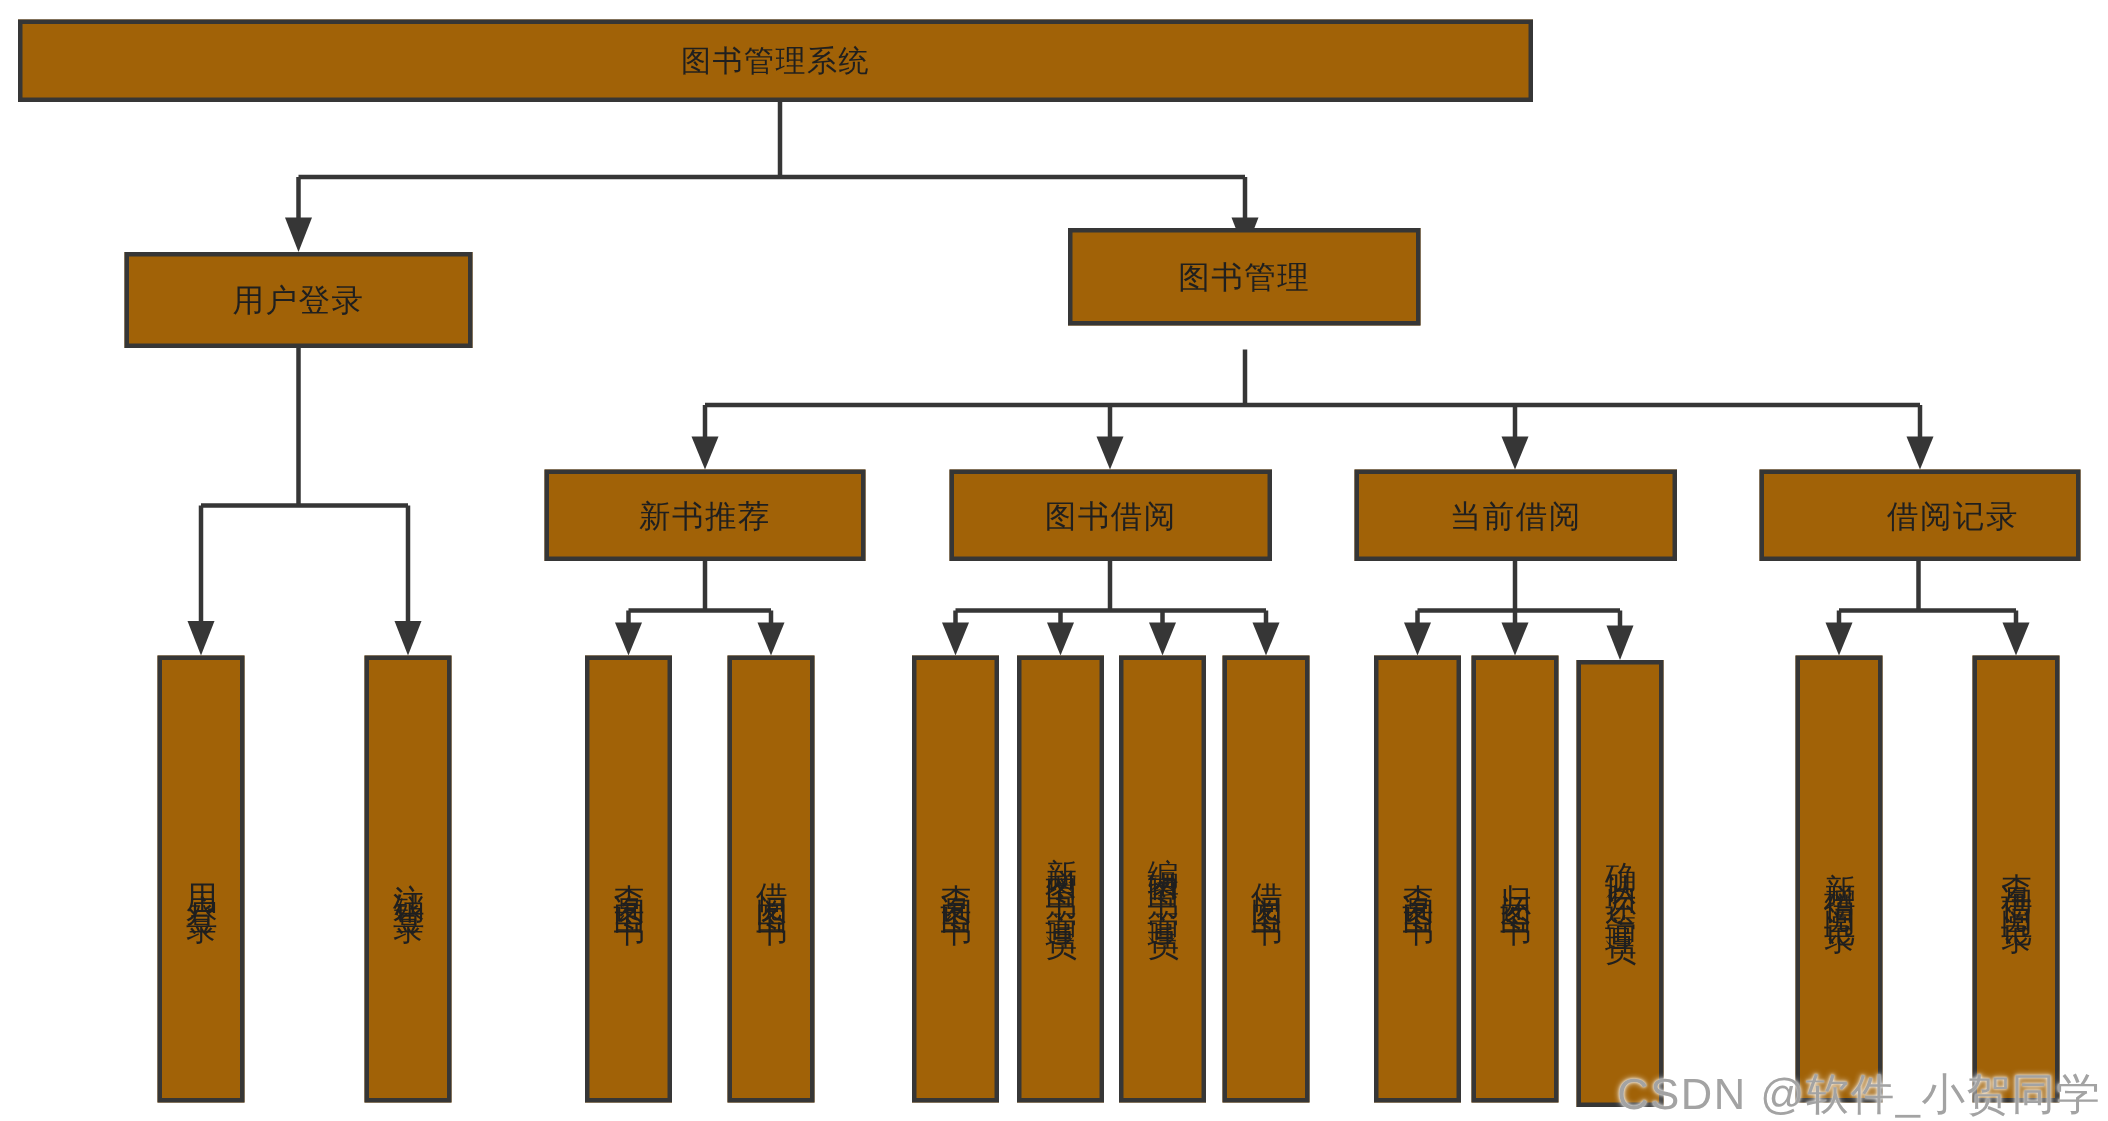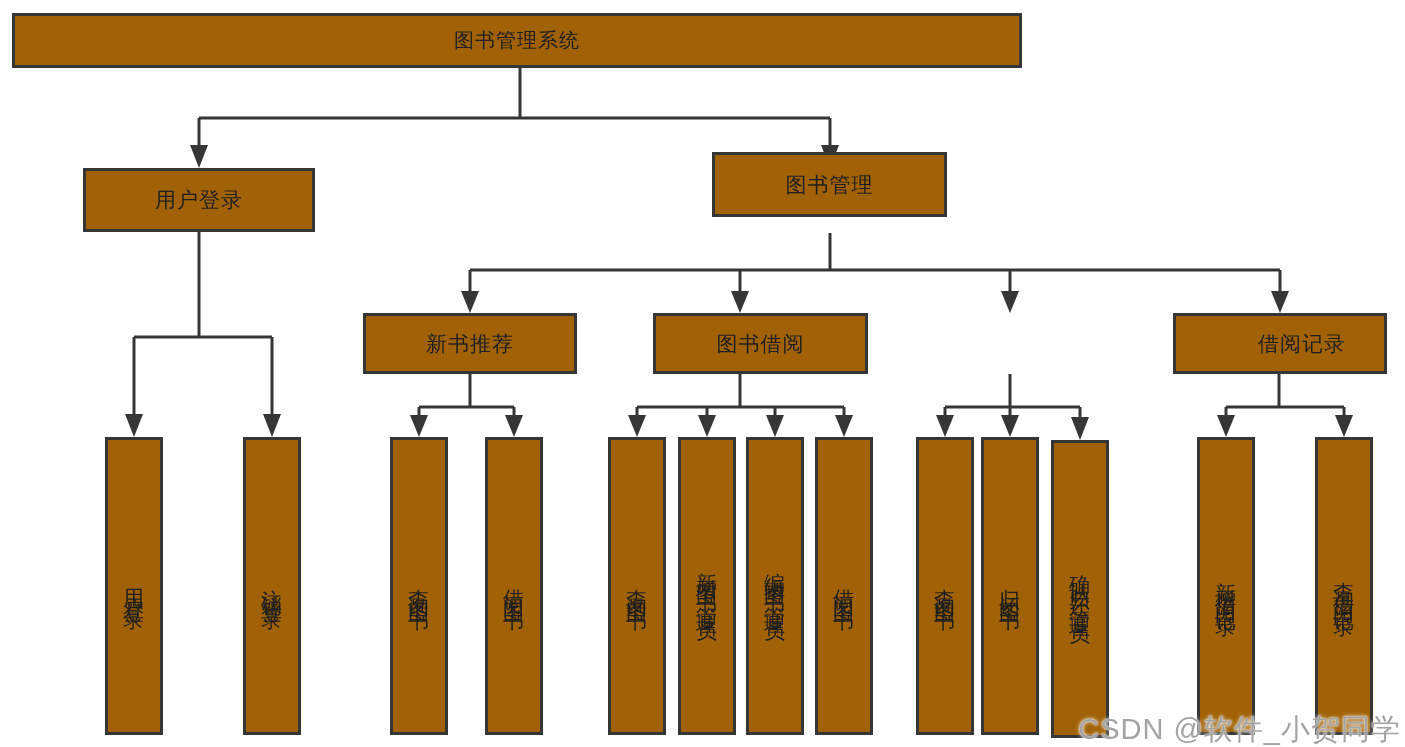--- a/index.html
+++ b/index.html
@@ -34,21 +34,21 @@
     z-index: 2;
     font-size: 21px;
     letter-spacing: 1px;
     text-align: center;
   }
   .node.root { left: 12px; top: 13px; width: 1010px; height: 55px; font-size: 20px; }
   .node.lvl2-left  { left: 83px;  top: 168px; width: 232px; height: 64px; }
   .node.lvl2-right { left: 712px; top: 152px; width: 235px; height: 65px; }
   .node.lvl3 { top: 313px; height: 61px; width: 214px; }
   .node.l3-a { left: 363px; }
-  .node.l3-b { left: 633px; width: 215px; margin-left: 20px; }
+  .node.l3-b { left: 633px; width: 215px; }
   .node.l3-c { left: 903px; width: 215px; }
   .node.l3-d { left: 1173px; padding-left: 44px; }
   .node.leaf {
     top: 437px;
     width: 58px;
     height: 298px;
     writing-mode: vertical-rl;
     text-orientation: mixed;
     letter-spacing: 7px;
     font-size: 21px;
@@ -148,20 +148,21 @@
       <polygon points="1335,415 1353,415 1344,437"></polygon>
   </svg>
 
   <div class="node root">图书管理系统</div>
 
   <div class="node lvl2-left">用户登录</div>
   <div class="node lvl2-right">图书管理</div>
 
   <div class="node lvl3 l3-a">新书推荐</div>
   <div class="node lvl3 l3-b">图书借阅</div>
+  <div class="node lvl3 l3-c">当前借阅</div>
   <div class="node lvl3 l3-d">借阅记录</div>
 
   <div class="node leaf p1">用户登录</div>
   <div class="node leaf p2">注销登录</div>
   <div class="node leaf p3">查询图书</div>
   <div class="node leaf p4">借阅图书</div>
   <div class="node leaf p5">查询图书</div>
   <div class="node leaf p6">新增图书（管理员）</div>
   <div class="node leaf p7">编辑图书（管理员）</div>
   <div class="node leaf p8">借阅图书</div>

